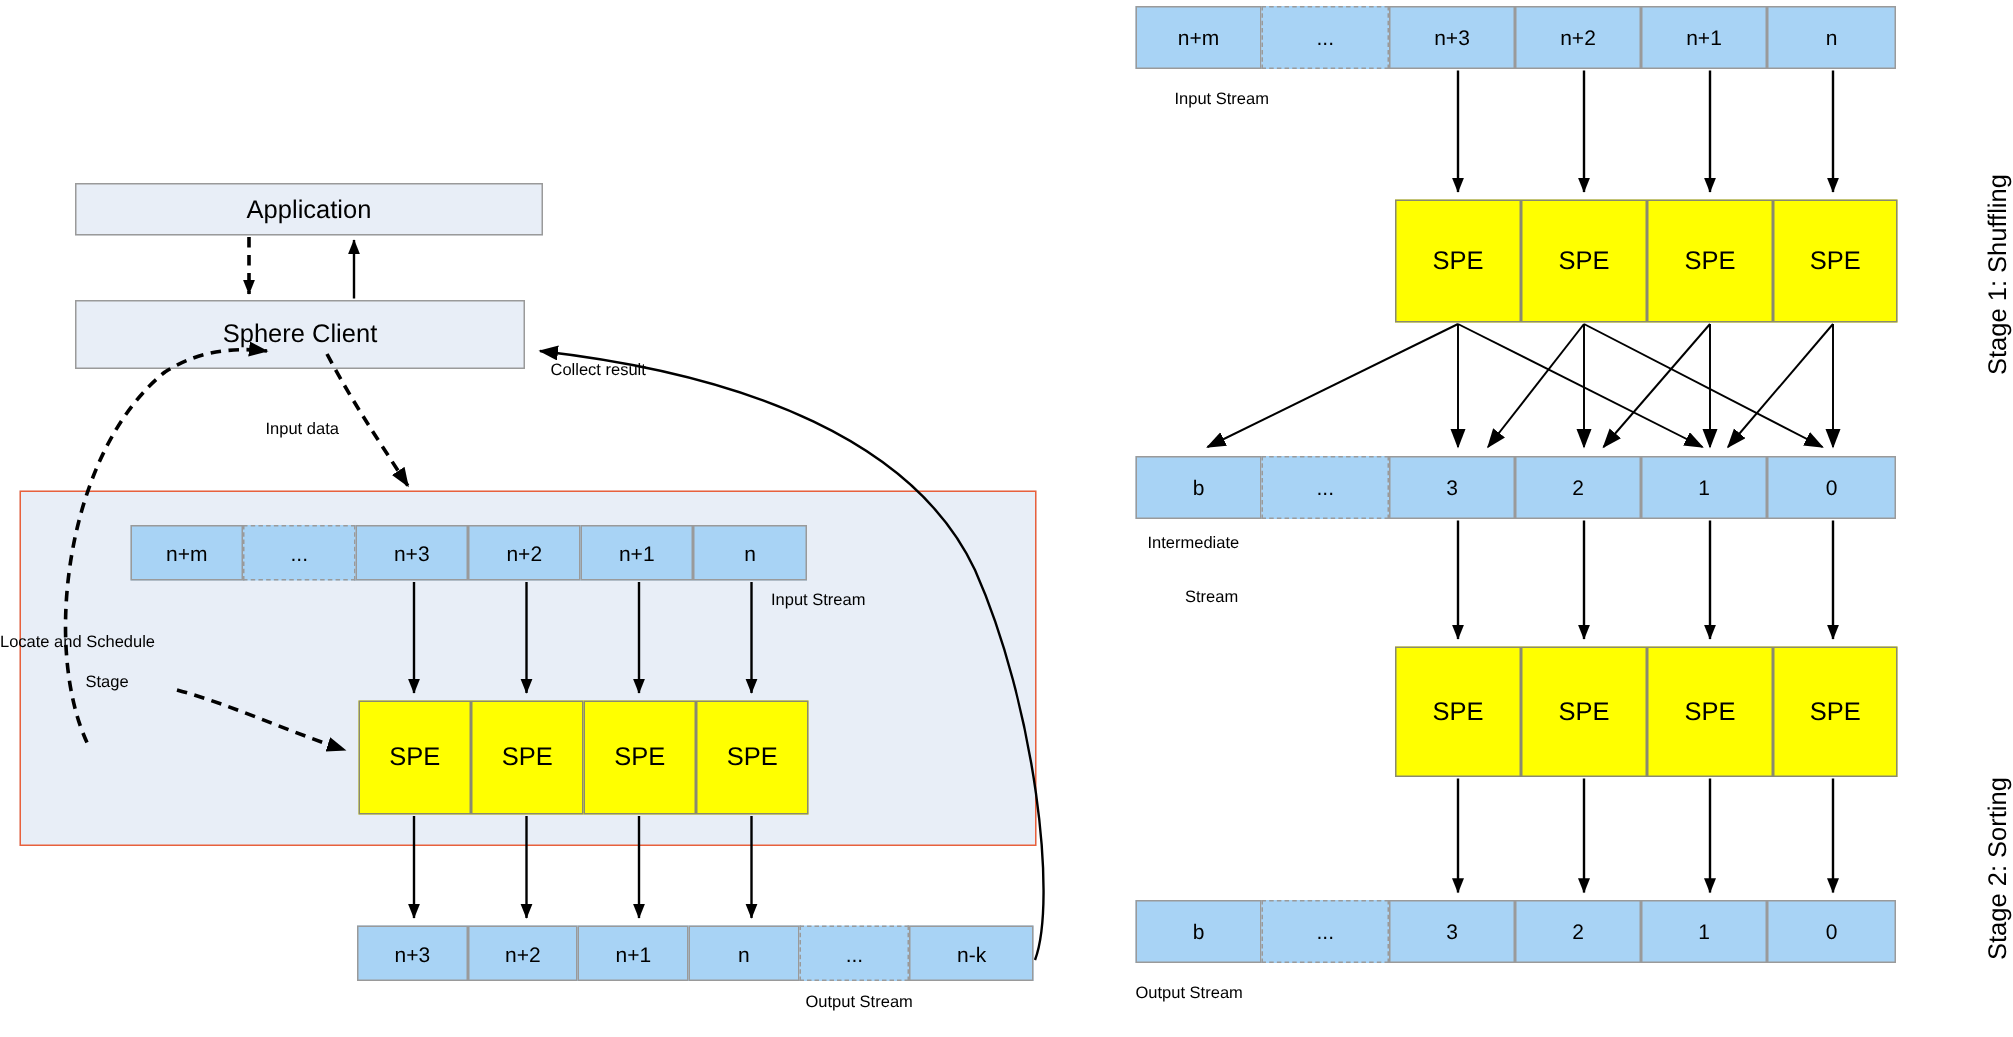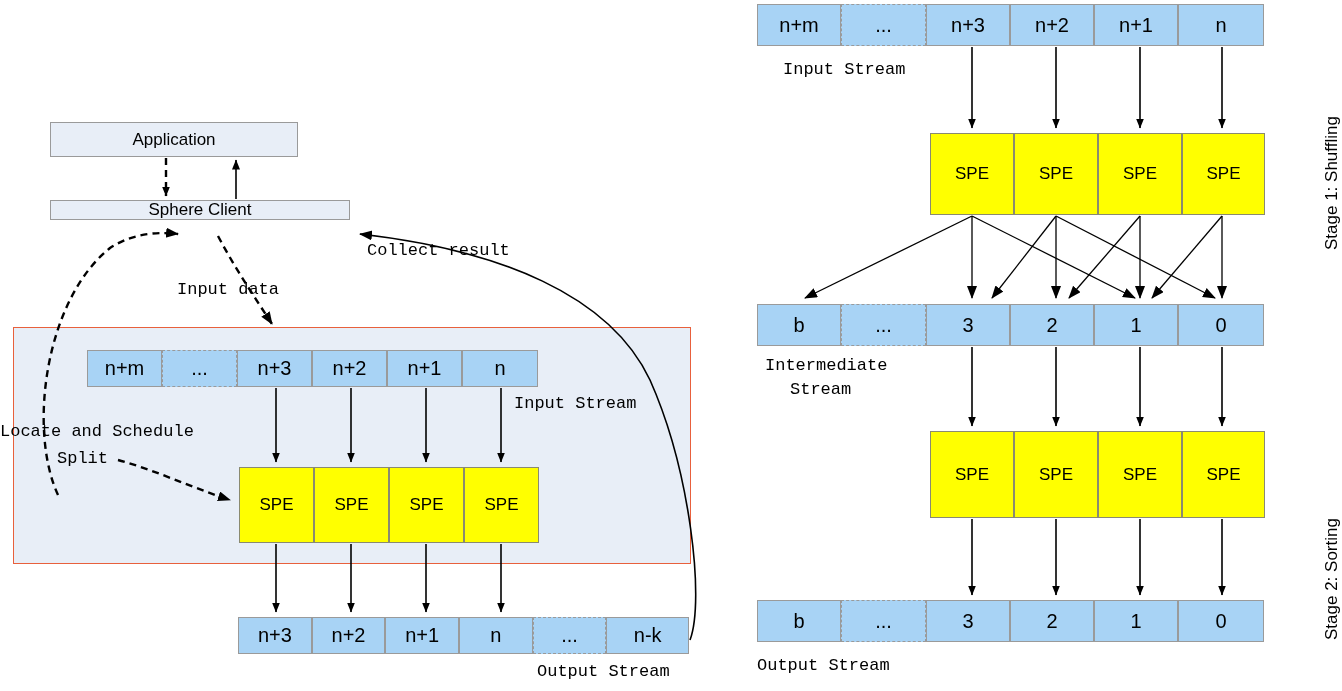--- a/index.html
+++ b/index.html
@@ -1,43 +1,43 @@
 <!DOCTYPE html>
 <html><head>
 <meta charset="utf-8">
 <style>
   html,body{margin:0;padding:0;background:#ffffff;}
   body{width:1342px;height:691px;font-family:"Liberation Sans",sans-serif;color:#000;}
   #root{position:relative;width:1342px;height:691px;overflow:hidden;}
 
   .box{position:absolute;box-sizing:border-box;display:flex;align-items:center;justify-content:center;}
   .lblbox{background:#e8eef7;border:1px solid #9a9a9a;font-size:17px;}
-  .cell{background:#a8d3f5;border:1px solid #9a9a9a;font-size:20px;}
+  .cell{background:#a8d3f5;border:1px solid #9a9a9a;font-size:14px;}
   .cell.dashed{border:1px dashed #9a9a9a;}
   .spe{background:#ffff00;border:1px solid #8a8a70;font-size:17px;}
   .region{position:absolute;box-sizing:border-box;background:#e8eef7;border:1px solid #e8603c;}
-  .cap{position:absolute;font-size:17px;white-space:nowrap;font-family:Liberation Mono, monospace;}
+  .cap{position:absolute;font-size:11px;white-space:nowrap;}
   .rot{position:absolute;font-size:17px;white-space:nowrap;transform-origin:0 0;transform:rotate(-90deg);}
   svg.layer{position:absolute;left:0;top:0;width:1342px;height:691px;overflow:visible;}
   svg.layer{pointer-events:none;}
   .strip{position:absolute;display:flex;box-sizing:border-box;}
   .strip > .cell{position:relative;}
 </style>
 </head>
 <body>
 
 <div id="root">
 
   <div class="region" style="left:13px;top:327px;width:678px;height:237px;"></div>
 
-  <div class="box lblbox" style="left:50px;top:122px;width:248px;height:35px;">
+  <div class="box lblbox" style="left:50px;top:122px;width:312px;height:35px;">
     <span>Application</span>
   </div>
 
-  <div class="box lblbox" style="left:50px;top:200px;width:300px;height:20px;">
+  <div class="box lblbox" style="left:50px;top:200px;width:300px;height:46px;">
     <span>Sphere Client</span>
   </div>
 
   <div class="strip" style="left:87px;top:350px;width:451px;height:37px;">
     <div class="box cell" style="position:relative;width:75px;height:37px;">
       <span>n+m</span>
       </div>
     <div class="box cell dashed" style="position:relative;width:75px;height:37px;">
       <span>...</span>
       </div>
@@ -89,21 +89,21 @@
       </div>
     <div class="box cell" style="position:relative;width:84px;height:37px;">
       <span>n-k</span>
       </div>
   </div>
   <div class="cap" style="left:537px;top:662px;">Output Stream</div>
 
   <div class="cap" style="left:367px;top:241px;">Collect result</div>
   <div class="cap" style="left:177px;top:280px;">Input data</div>
   <div class="cap" style="left:0px;top:422px;text-align:right;">Locate and Schedule</div>
-  <div class="cap" style="left:57px;top:449px;">Split</div>
+  <div class="cap" style="left:57px;top:449px;">Stage</div>
 
   <div class="strip" style="left:757px;top:4px;width:507px;height:42px;">
     <div class="box cell" style="position:relative;width:84px;height:42px;">
       <span>n+m</span>
       </div>
     <div class="box cell dashed" style="position:relative;width:85px;height:42px;">
       <span>...</span>
       </div>
     <div class="box cell" style="position:relative;width:84px;height:42px;">
       <span>n+3</span>
@@ -149,21 +149,21 @@
       <span>2</span>
       </div>
     <div class="box cell" style="position:relative;width:84px;height:42px;">
       <span>1</span>
       </div>
     <div class="box cell" style="position:relative;width:86px;height:42px;">
       <span>0</span>
       </div>
   </div>
   <div class="cap" style="left:765px;top:356px;">Intermediate</div>
-  <div class="cap" style="left:790px;top:380px;">Stream</div>
+  <div class="cap" style="left:790px;top:392px;">Stream</div>
 
   <div class="strip" style="left:930px;top:431px;width:335px;height:87px;">
     <div class="box spe" style="position:relative;width:84px;height:87px;">
       <span>SPE</span>
       </div>
     <div class="box spe" style="position:relative;width:84px;height:87px;">
       <span>SPE</span>
       </div>
     <div class="box spe" style="position:relative;width:84px;height:87px;">
       <span>SPE</span>

